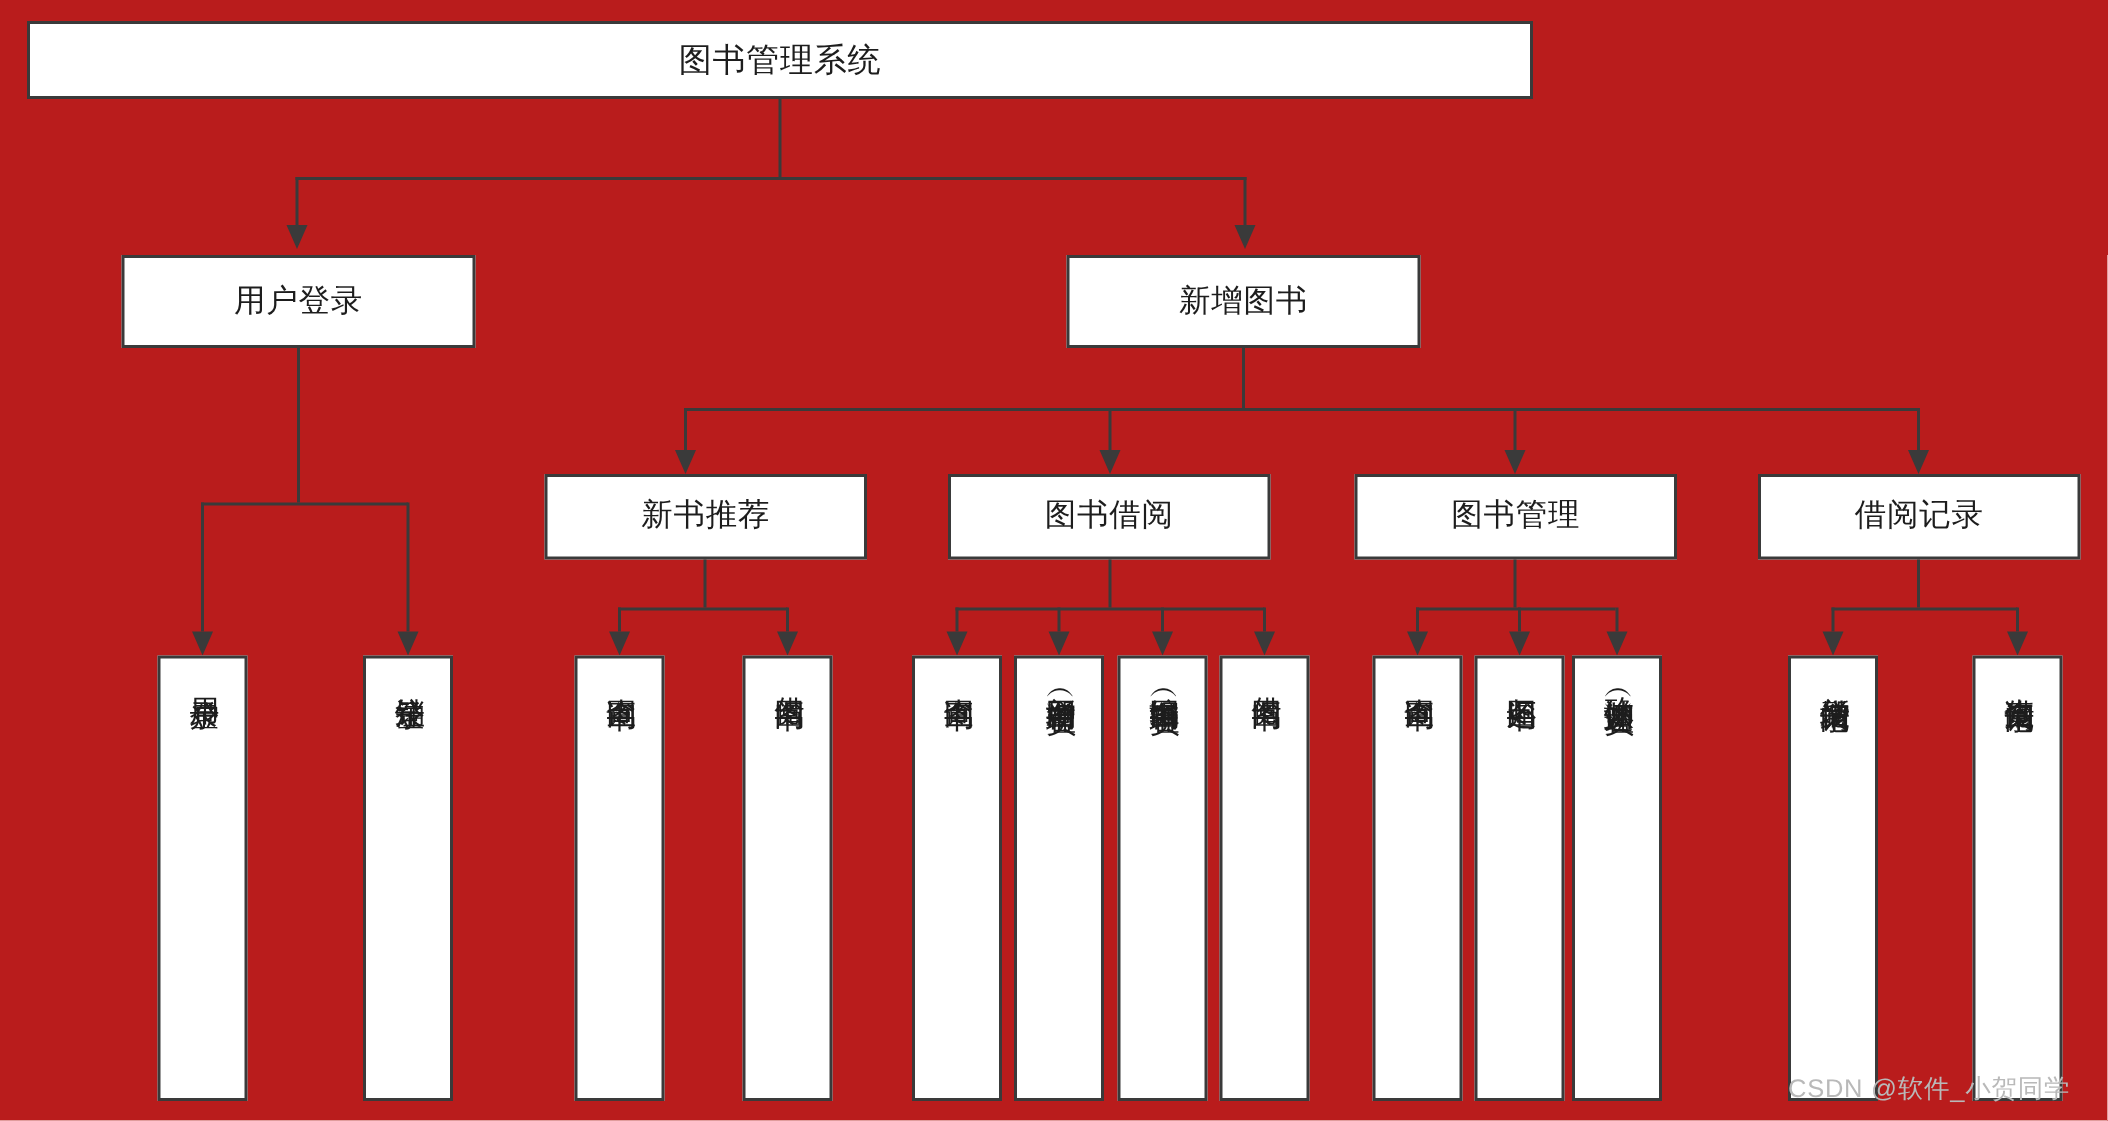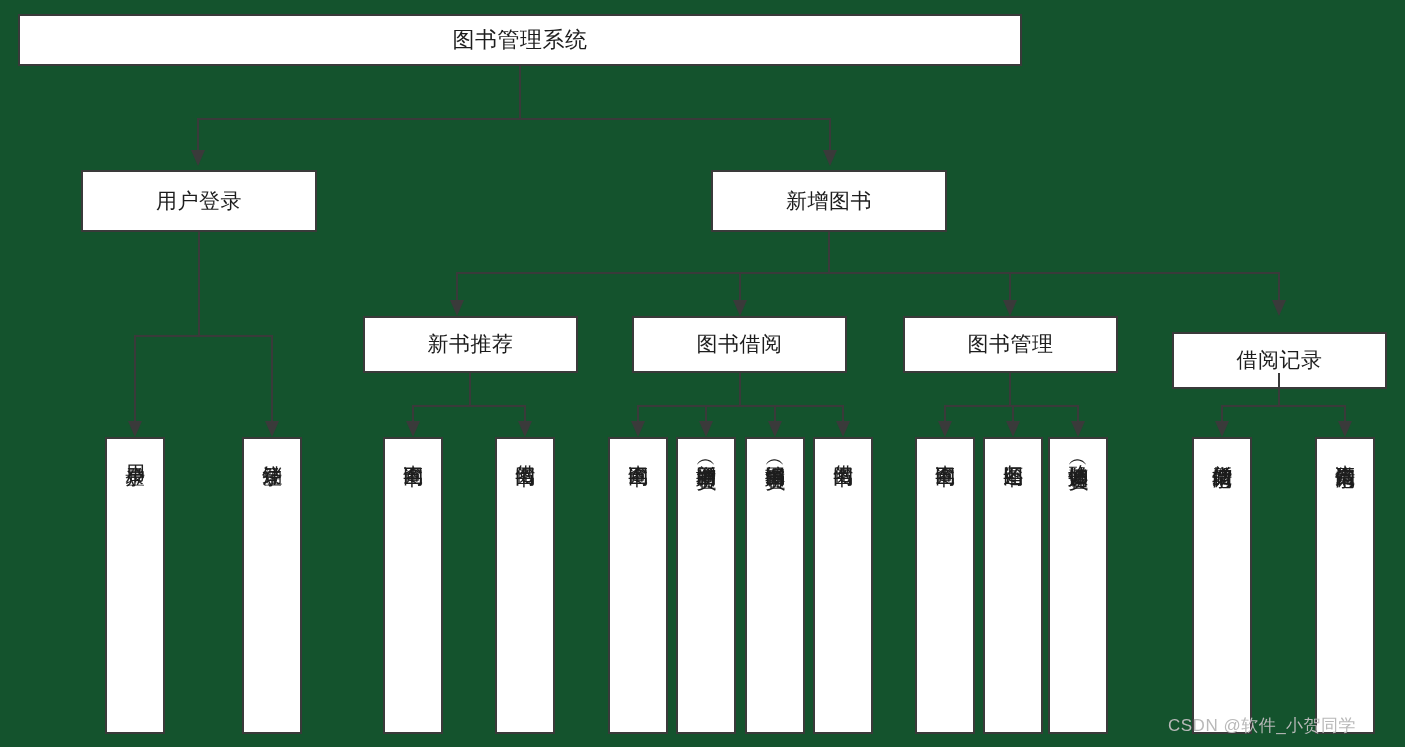--- a/index.html
+++ b/index.html
@@ -7,21 +7,21 @@
     padding: 0;
     background: #ffffff;
   }
   body {
     font-family: "Liberation Sans", "DejaVu Sans", sans-serif;
   }
   #canvas {
     position: relative;
     width: 1405px;
     height: 747px;
-    background: #14532d;
+    background: #b91c1c;
     overflow: hidden;
   }
   
   .node {
     position: absolute;
     box-sizing: border-box;
     background: #ffffff;
     border: 2px solid #3a3a3a;
     display: flex;
     align-items: center;
@@ -135,21 +135,21 @@
 
   <div class="node horiz" style="left:632px; top:316px; width:215px; height:57px;">
     <span class="label">图书借阅</span>
   </div>
   <div class="node horiz" style="left:363px; top:316px; width:215px; height:57px;">
     <span class="label">新书推荐</span>
   </div>
   <div class="node horiz" style="left:903px; top:316px; width:215px; height:57px;">
     <span class="label">图书管理</span>
   </div>
-  <div class="node horiz" style="left:1172px; top:332px; width:215px; height:57px;">
+  <div class="node horiz" style="left:1172px; top:316px; width:215px; height:57px;">
     <span class="label">借阅记录</span>
   </div>
 
   <div class="line-v" style="left:469px; top:373px; height:32px;"></div>
   <div class="line-h" style="left:412px; top:405px; width:113px;"></div>
   <div class="line-v" style="left:412px; top:405px; height:16px;"></div>
   <div class="arrow" style="left:406px; top:421px;"></div>
   <div class="line-v" style="left:524px; top:405px; height:16px;"></div>
   <div class="arrow" style="left:518px; top:421px;"></div>
 
@@ -217,15 +217,15 @@
     <span class="label">确认归还（管理员）</span>
   </div>
 
   <div class="node leaf" style="left:1192px; top:437px; width:60px; height:297px;">
     <span class="label">新增借阅记录</span>
   </div>
   <div class="node leaf" style="left:1315px; top:437px; width:60px; height:297px;">
     <span class="label">查询借阅记录</span>
   </div>
 
-  <div id="watermark" style="left:1168px; top:714px;">CSDN @软件_小贺同学</div>
+  <div id="watermark" style="left:1192px; top:714px;">CSDN @软件_小贺同学</div>
 
 </div>
 
 </body></html>

